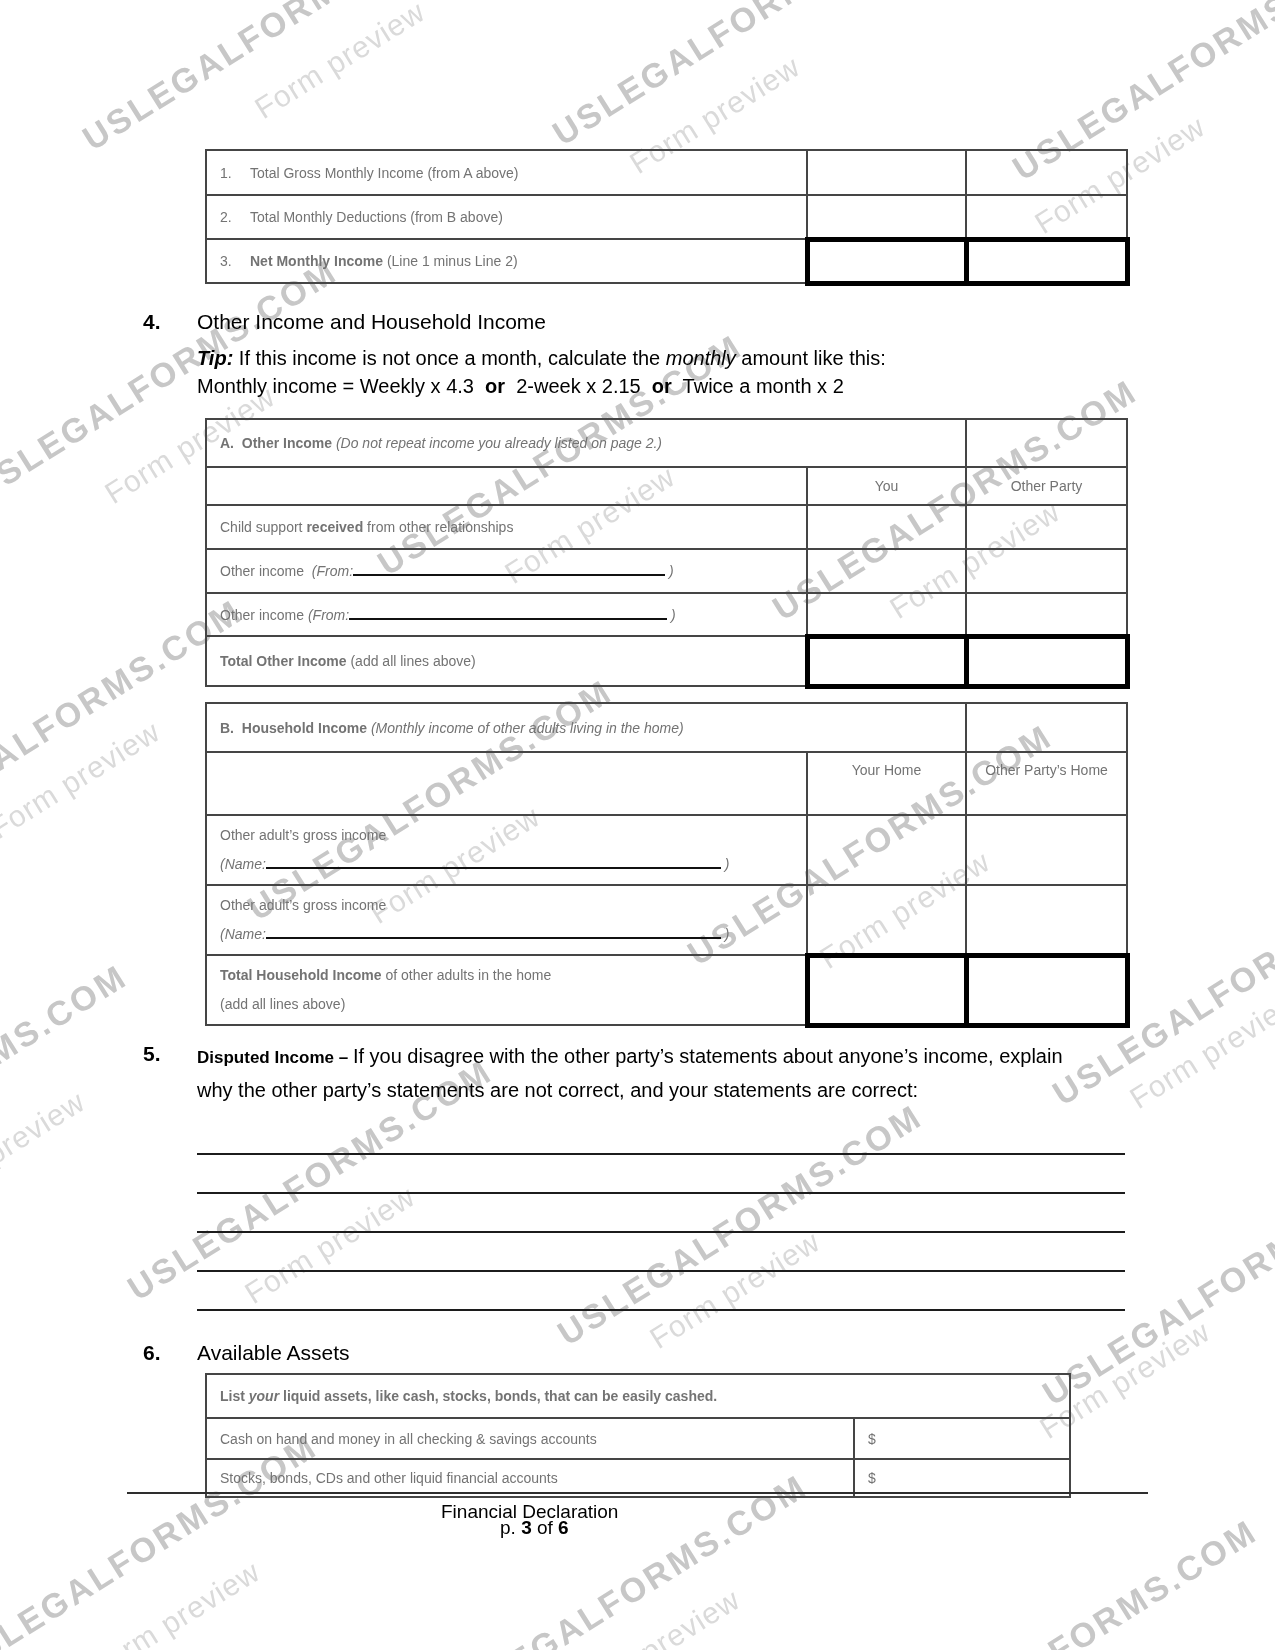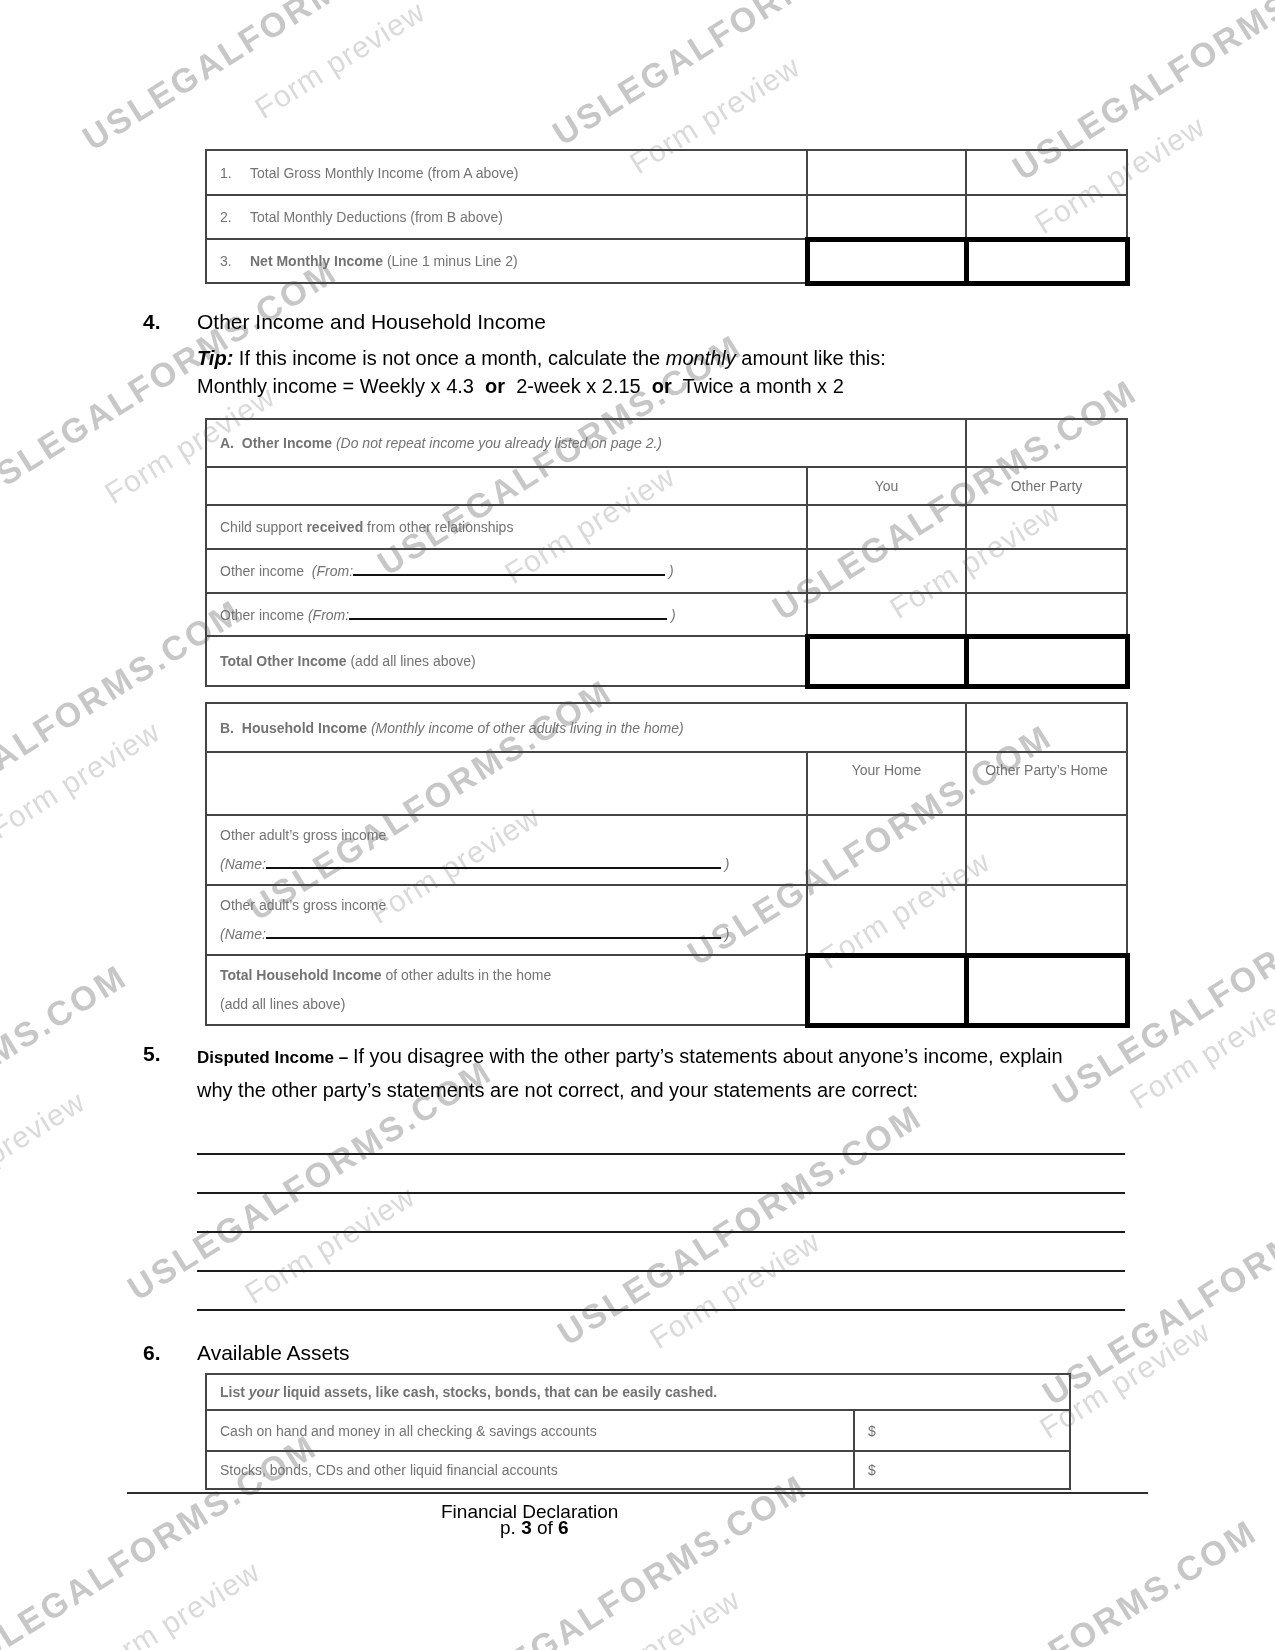--- a/index.html
+++ b/index.html
@@ -186,21 +186,21 @@
   <div class="bline" style="top:1309px"></div>
 
   <div class="secnum" style="top:1341px">6.</div>
   <div class="sechead" style="top:1341px">Available Assets</div>
   <table style="left:205px;top:1373px;width:864px">
     <colgroup>
         <col style="width:648px">
         <col style="width:216px">
       </colgroup>
     <tbody>
-        <tr style="height:36px">
+        <tr style="height:44px">
       <td colspan="2"><b class="pw">List </b><b><i>your</i></b><b class="pw"> liquid assets, like cash, stocks, bonds, that can be easily cashed.</b></td>
     </tr>
     <tr style="height:41px">
       <td>Cash on hand and money in all checking &amp; savings accounts</td>
       <td>$</td>
     </tr>
     <tr style="height:38px">
       <td>Stocks, bonds, CDs and other liquid financial accounts</td>
       <td>$</td>
     </tr>

